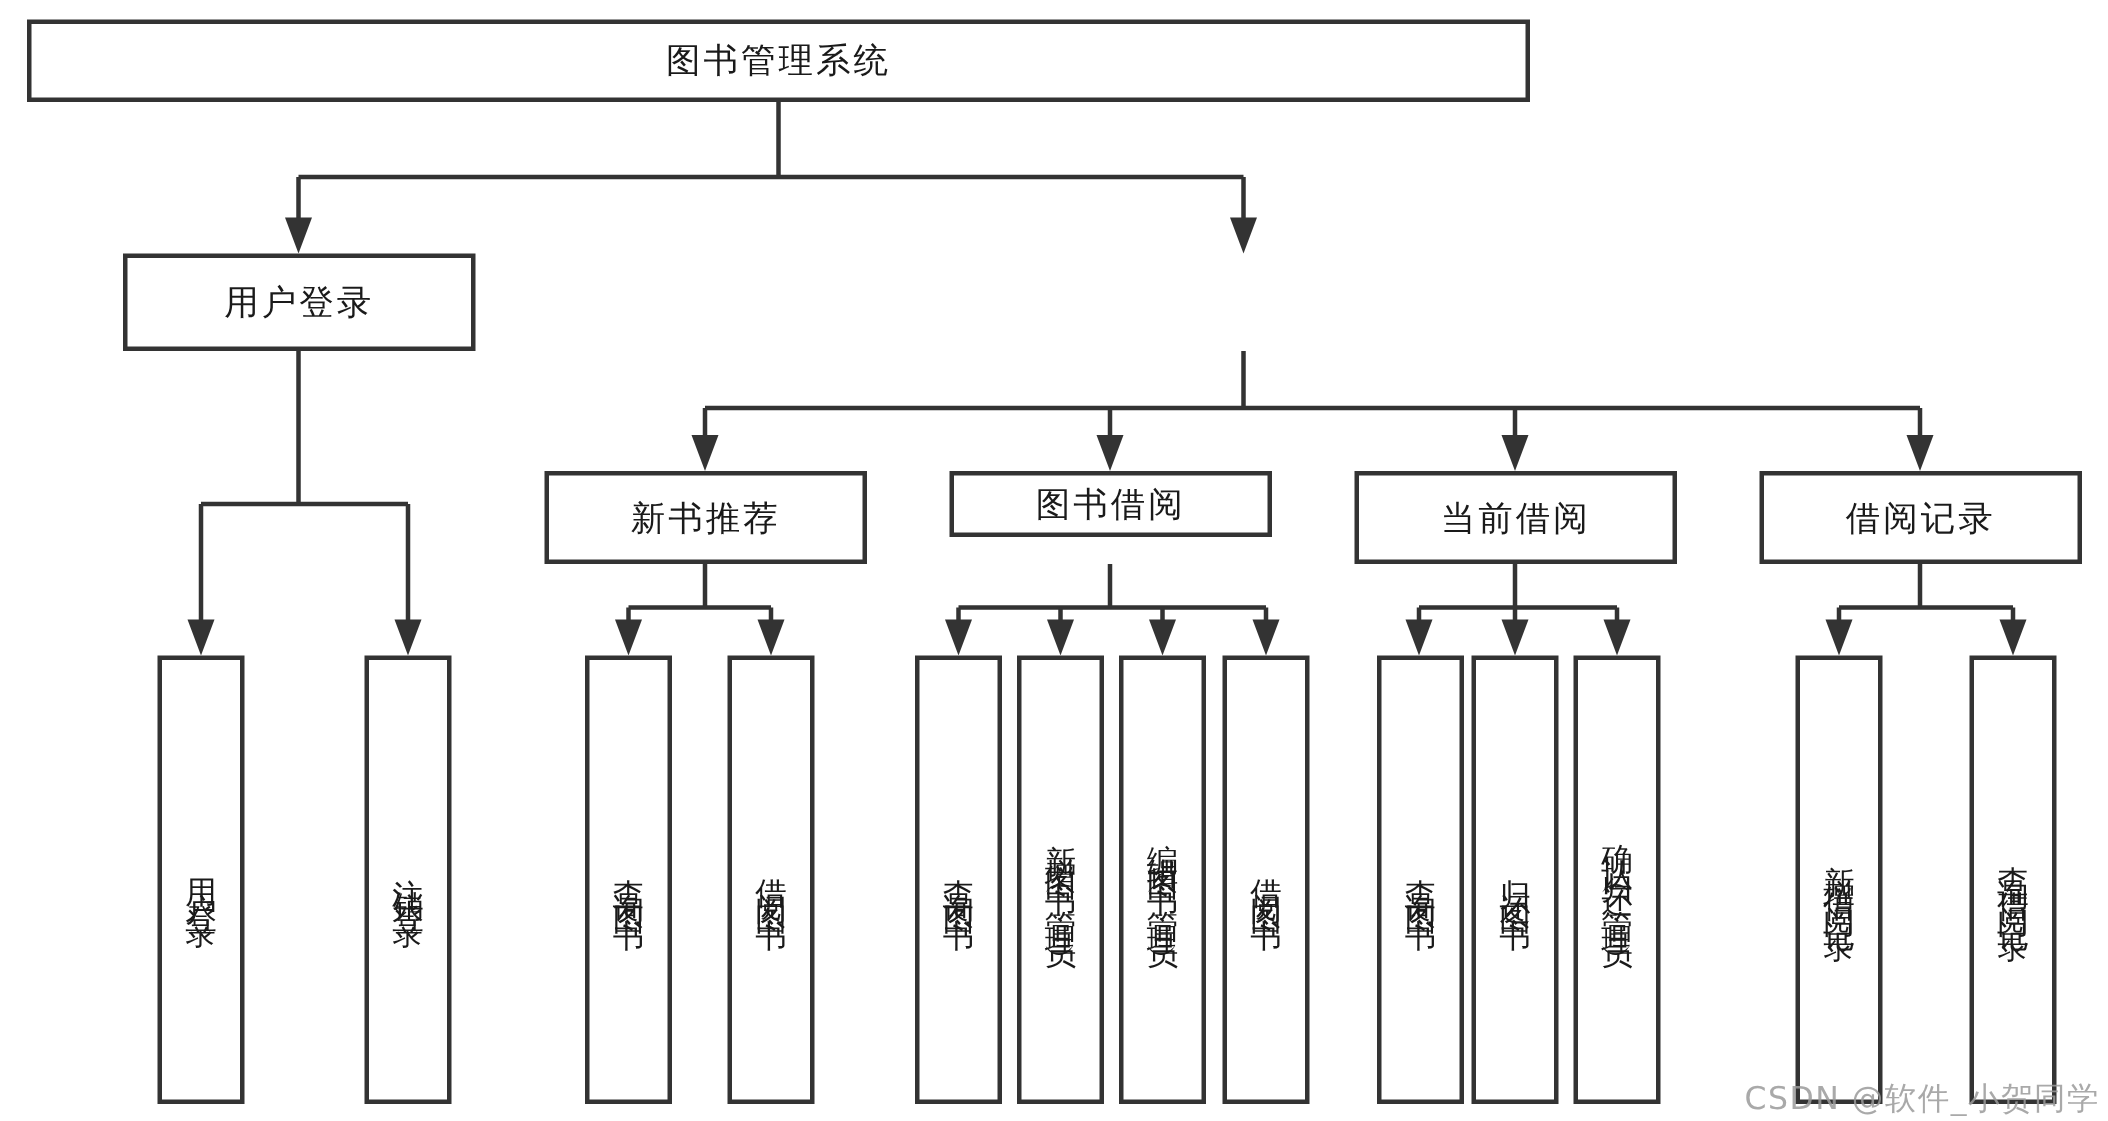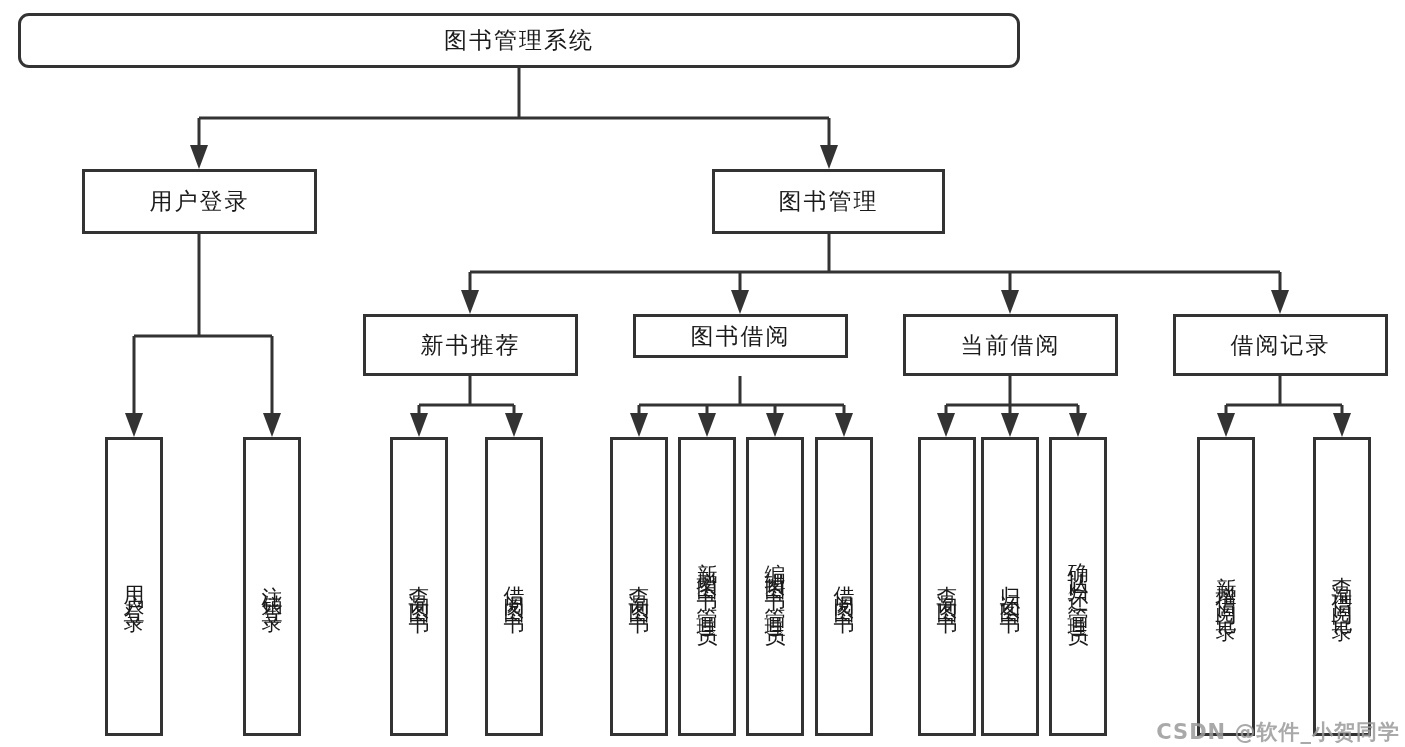--- a/index.html
+++ b/index.html
@@ -47,21 +47,20 @@
   }
   .watermark {
     position: absolute;
     right: 5px;
     bottom: 1px;
     font-size: 21px;
     letter-spacing: 1px;
     color: var(--watermark, #9b9b9b);
     opacity: 0.85;
     z-index: 5;
-    font-weight: bold;
   }
 </style>
 </head>
 <body>
 
 <div class="stage">
 
   <svg class="connectors" viewBox="0 0 1405 747" xmlns="http://www.w3.org/2000/svg">
 
     <g>
@@ -105,24 +104,23 @@
       <polygon points="1069,413 1087,413 1078,437"></polygon>
     </g>
 
     <g>
       <path d="M1280,376 V405 M1226,405 H1342 M1226,405 V415 M1342,405 V415"></path>
       <polygon points="1217,413 1235,413 1226,437"></polygon>
       <polygon points="1333,413 1351,413 1342,437"></polygon>
     </g>
   </svg>
 
-  <div class="box" style="left:18px; top:13px; width:1002px; height:55px;border-radius:11px;">图书管理系统</div>
+  <div class="box" style="left:18px; top:13px; width:1002px; height:55px;">图书管理系统</div>
 
   <div class="box" style="left:82px; top:169px; width:235px; height:65px;">用户登录</div>
-  <div class="box" style="left:712px; top:169px; width:233px; height:65px;">图书管理</div>
 
   <div class="box" style="left:363px; top:314px; width:215px; height:62px;">新书推荐</div>
   <div class="box" style="left:633px; top:314px; width:215px; height:44px;">图书借阅</div>
   <div class="box" style="left:903px; top:314px; width:215px; height:62px;text-align:center;">当前借阅</div>
   <div class="box" style="left:1173px; top:314px; width:215px; height:62px;">借阅记录</div>
 
   <div class="box v" style="left:105px; top:437px; width:58px; height:299px;">用户登录</div>
   <div class="box v" style="left:243px; top:437px; width:58px; height:299px;">注销登录</div>
 
   <div class="box v" style="left:390px; top:437px; width:58px; height:299px;">查询图书</div>

